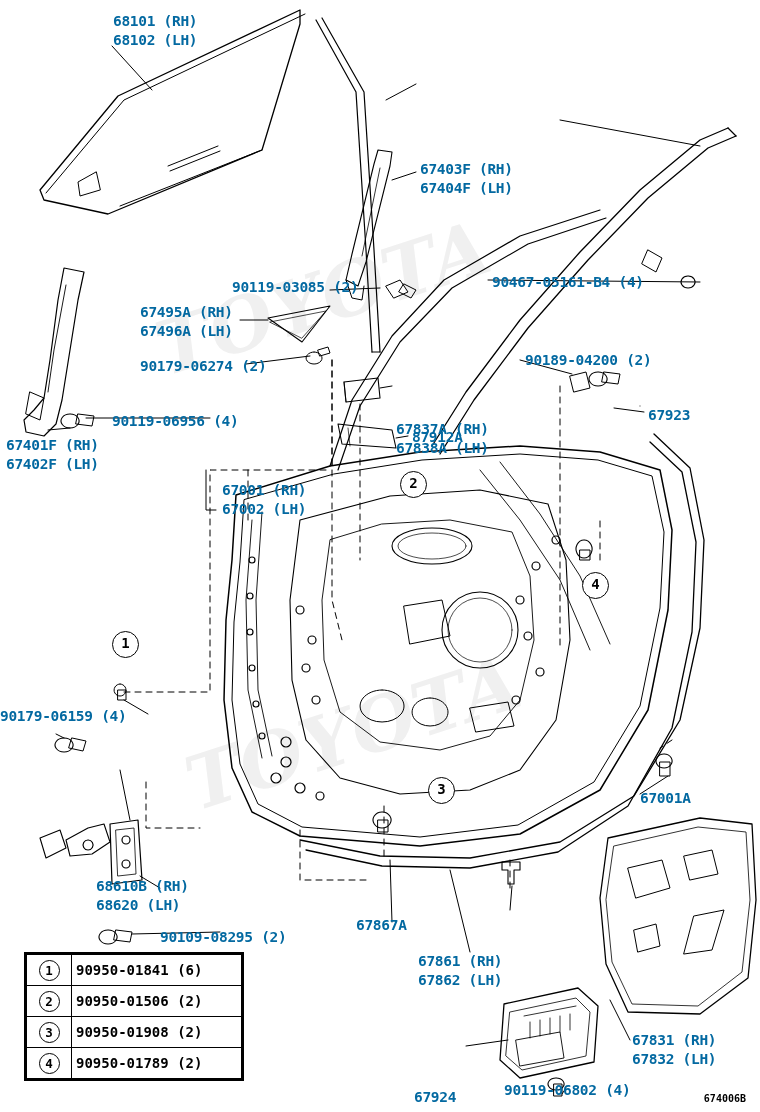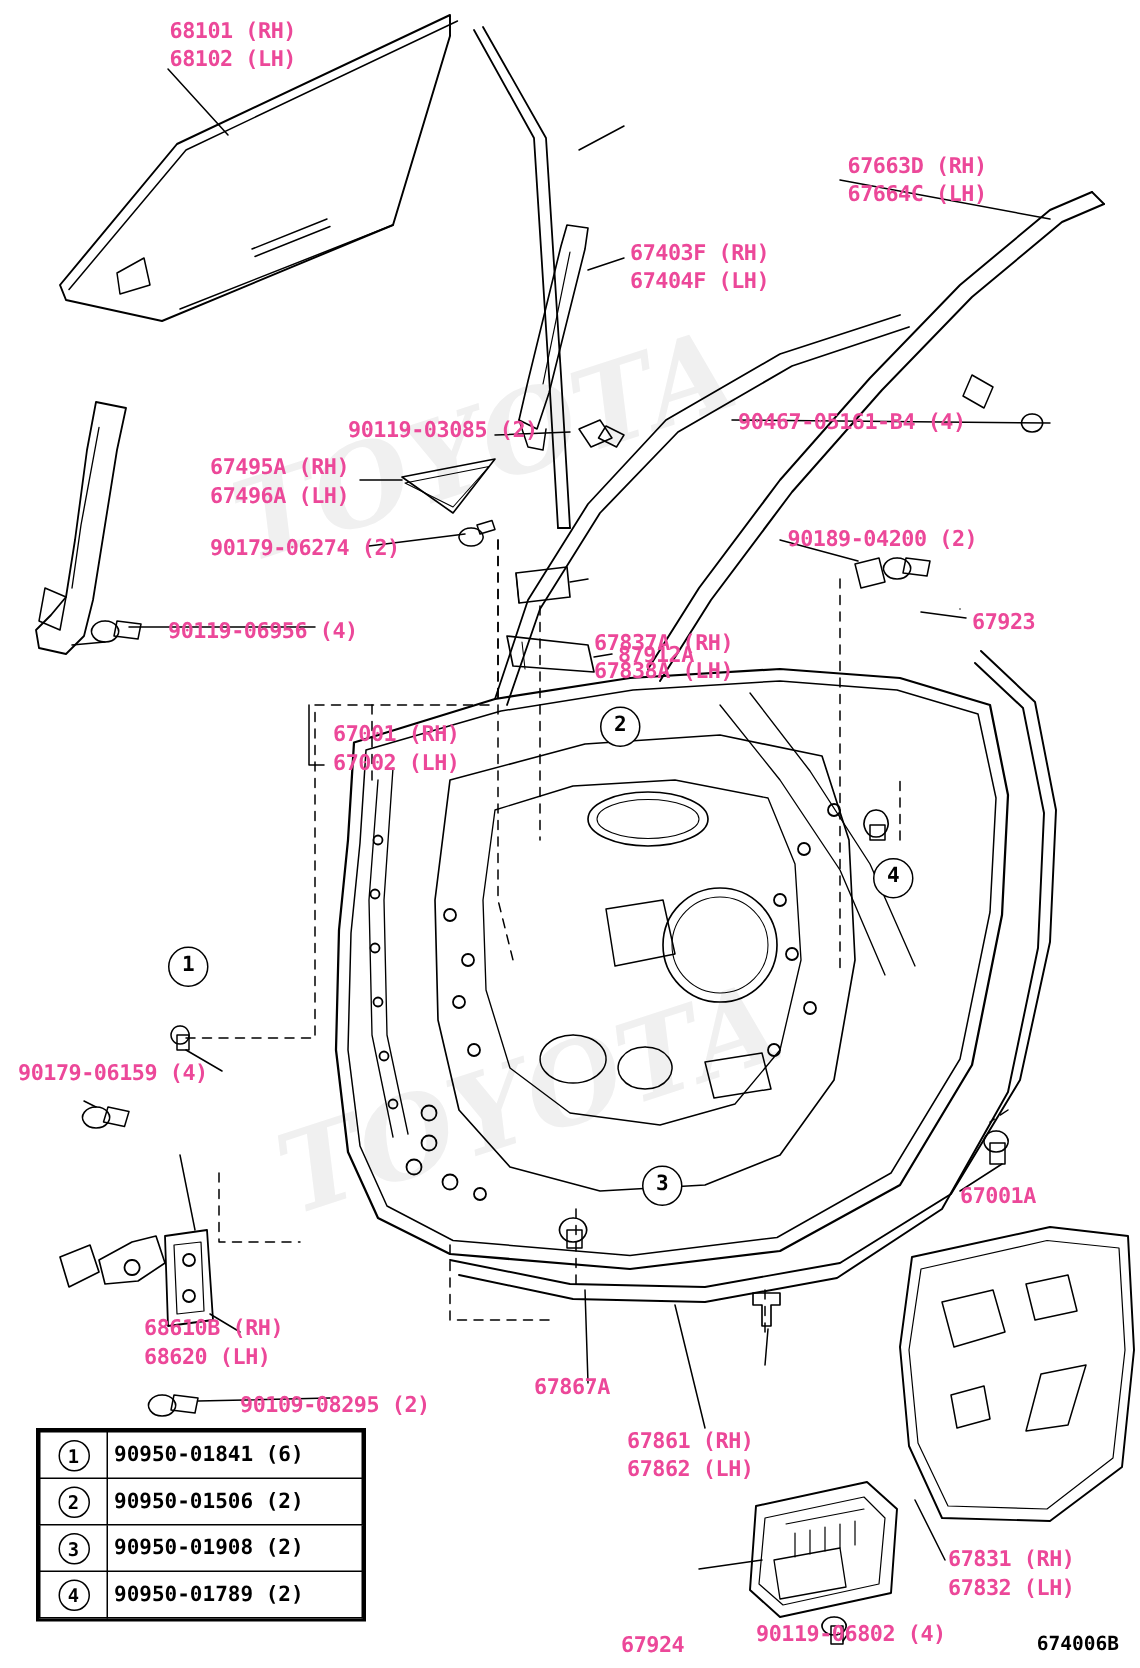--- a/index.html
+++ b/index.html
@@ -13,21 +13,21 @@
     height: 1112px;
     background: #ffffff;
     font-family: "DejaVu Sans Mono", monospace;
     overflow: hidden;
   }
   .label {
     position: absolute;
     font-family: "DejaVu Sans Mono", monospace;
     font-size: 14.5px;
     font-weight: bold;
-    color: #ec4899;
+    color: #0369a1;
     white-space: pre;
     line-height: 1.28;
     letter-spacing: -0.3px;
   }
   svg.art {
     position: absolute;
     left: 0;
     top: 0;
     width: 760px;
     height: 1112px;
@@ -83,21 +83,21 @@
     font-family: "DejaVu Sans Mono", monospace;
     font-size: 14px;
     font-weight: bold;
     color: #000;
   }
   #figcode {
     position: absolute;
     right: 14px;
     bottom: 8px;
     font-family: "DejaVu Sans Mono", monospace;
-    font-size: 13px;
+    font-size: 10px;
     font-weight: bold;
     color: #000;
   }
   .wm {
     position: absolute;
     font-family: "DejaVu Serif", serif;
     font-size: 74px;
     color: #f0f0f0;
     font-style: italic;
     font-weight: bold;
@@ -302,38 +302,38 @@
         <path d="M470 952 L450 870"></path>
         <path d="M466 1046 L508 1040"></path>
         <path d="M630 1040 L610 1000"></path>
         <path d="M566 1088 L562 1094"></path>
       </g>
     </g>
   </svg>
 
   <div class="label" style="left:113px; top:12px;">68101 (RH)
 68102 (LH)</div>
-  <div class="label" style="left:565px; top:102px;">67663D (RH)
-67664C (LH)</div>
   <div class="label" style="left:420px; top:160px;">67403F (RH)
 67404F (LH)</div>
   <div class="label" style="left:492px; top:273px;">90467-05161-B4 (4)</div>
   <div class="label" style="left:232px; top:278px;">90119-03085 (2)</div>
   <div class="label" style="left:140px; top:303px;">67495A (RH)
 67496A (LH)</div>
   <div class="label" style="left:140px; top:357px;">90179-06274 (2)</div>
   <div class="label" style="left:525px; top:351px;">90189-04200 (2)</div>
   <div class="label" style="left:396px; top:374px;margin-top:46px;">67837A (RH)
 67838A (LH)</div>
   <div class="label" style="left:648px; top:406px;">67923</div>
   <div class="label" style="left:412px; top:428px;">87912A</div>
   <div class="label" style="left:112px; top:412px;">90119-06956 (4)</div>
+  <div class="label" style="left:6px; top:436px;">67401F (RH)
+67402F (LH)</div>
   <div class="label" style="left:222px; top:481px;">67001 (RH)
 67002 (LH)</div>
-  <div class="label" style="left:12px; top:707px;">90179-06159 (4)</div>
+  <div class="label" style="left:0; top:707px;">90179-06159 (4)</div>
   <div class="label" style="left:640px; top:789px;">67001A</div>
   <div class="label" style="left:96px; top:877px;">68610B (RH)
 68620 (LH)</div>
   <div class="label" style="left:160px; top:928px;">90109-08295 (2)</div>
   <div class="label" style="left:356px; top:916px;">67867A</div>
   <div class="label" style="left:418px; top:952px;">67861 (RH)
 67862 (LH)</div>
   <div class="label" style="left:414px; top:1088px;">67924</div>
   <div class="label" style="left:632px; top:1031px;">67831 (RH)
 67832 (LH)</div>

